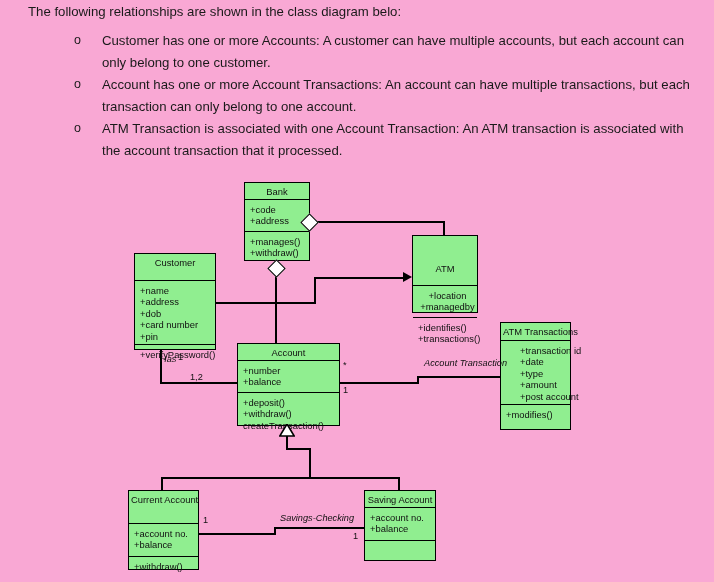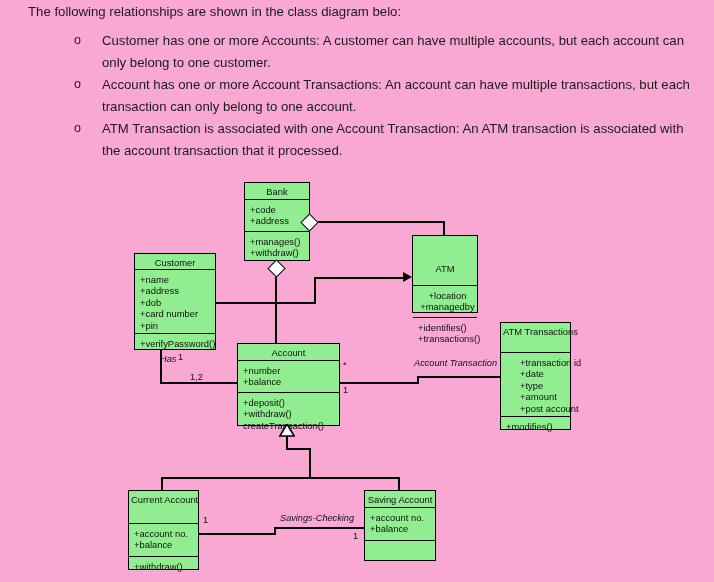--- a/index.html
+++ b/index.html
@@ -197,21 +197,21 @@
         <div class="row">+code</div>
         <div class="row">+address</div>
       </div>
       <div class="ops">
         <div class="row">+manages()</div>
         <div class="row">+withdraw()</div>
       </div>
     </div>
 
     <div class="uml-class" style="left:134px; top:253px; width:82px; height:97px;">
-      <div class="cname" style="height:16px;">Customer</div>
+      <div class="cname" style="height:27px;">Customer</div>
       <div class="attrs" style="height:64px;">
         <div class="row">+name</div>
         <div class="row">+address</div>
         <div class="row">+dob</div>
         <div class="row">+card number</div>
         <div class="row">+pin</div>
       </div>
       <div class="ops">
         <div class="row">+verifyPassword()</div>
       </div>
@@ -236,21 +236,21 @@
         <div class="row">+balance</div>
       </div>
       <div class="ops">
         <div class="row">+deposit()</div>
         <div class="row">+withdraw()</div>
         <div class="row">createTransaction()</div>
       </div>
     </div>
 
     <div class="uml-class" style="left:500px; top:322px; width:71px; height:108px;">
-      <div class="cname" style="height:30px;">ATM Transactions</div>
+      <div class="cname" style="height:18px;">ATM Transactions</div>
       <div class="attrs" style="height:64px;padding-left:19px;">
         <div class="row">+transaction id</div>
         <div class="row">+date</div>
         <div class="row">+type</div>
         <div class="row">+amount</div>
         <div class="row">+post account</div>
       </div>
       <div class="ops">
         <div class="row">+modifies()</div>
       </div>
@@ -283,20 +283,20 @@
     <svg class="triangle-wrap" style="left:279px; top:424px; width:16px; height:13px;" viewBox="0 0 16 13">
       <polygon points="8,0 15.2,12 0.8,12" fill="#ffffff" stroke="#000000" stroke-width="1.6"></polygon>
     </svg>
 
     <div class="edge-label ital" style="left:160px; top:354px;">Has</div>
     <div class="mult" style="left:178px; top:352px;">1</div>
     <div class="mult" style="left:190px; top:372px;">1,2</div>
 
     <div class="mult" style="left:343px; top:360px;">*</div>
     <div class="mult" style="left:343px; top:385px;">1</div>
-    <div class="edge-label ital" style="left:414px; top:358px;">Account Transaction</div>
+    <div class="edge-label ital" style="left:424px; top:358px;">Account Transaction</div>
 
     <div class="edge-label ital" style="left:280px; top:513px;">Savings-Checking</div>
     <div class="mult" style="left:203px; top:515px;">1</div>
     <div class="mult" style="left:353px; top:531px;">1</div>
 
   </div>
 </div>
 
 </body></html>

